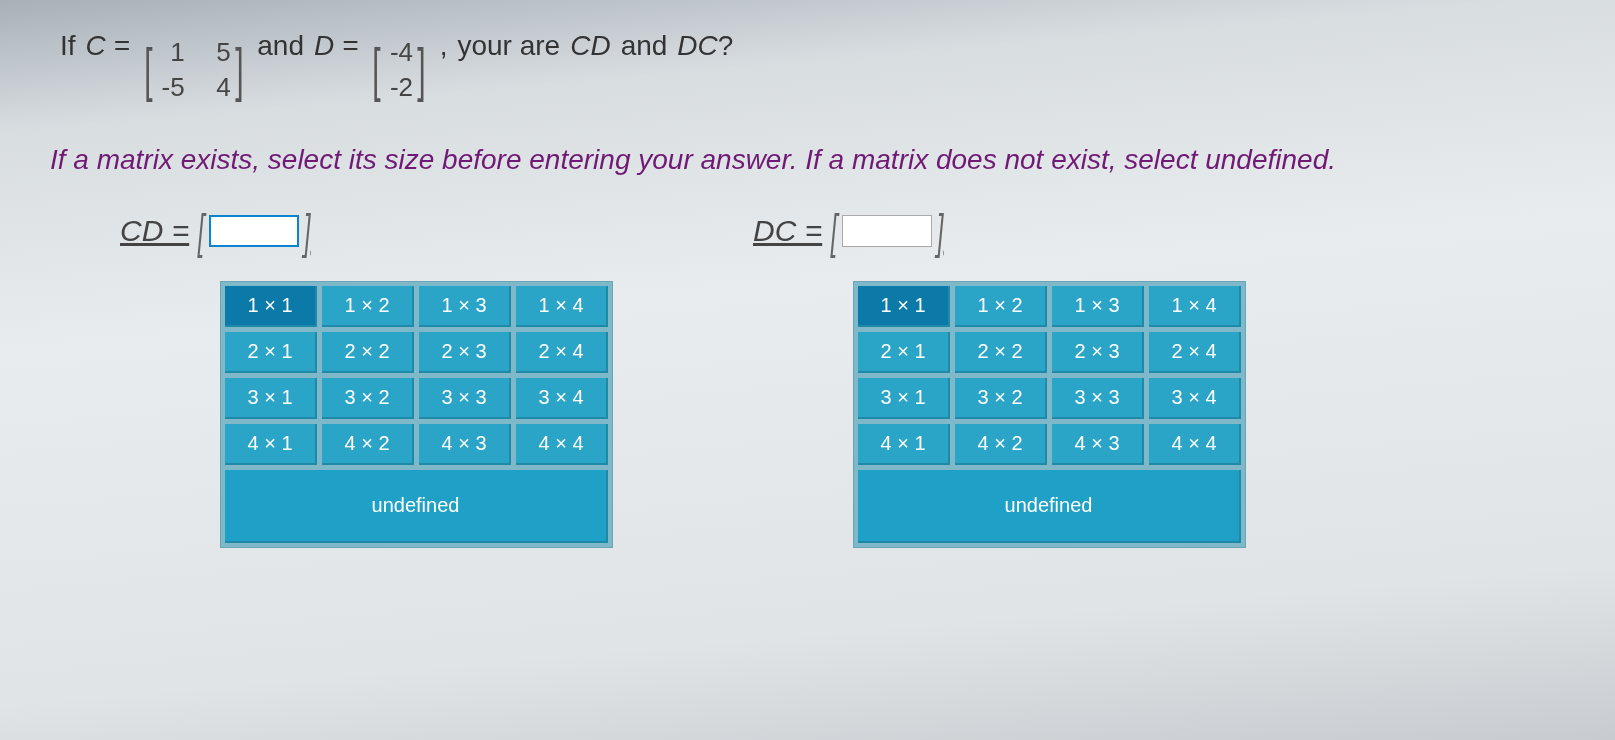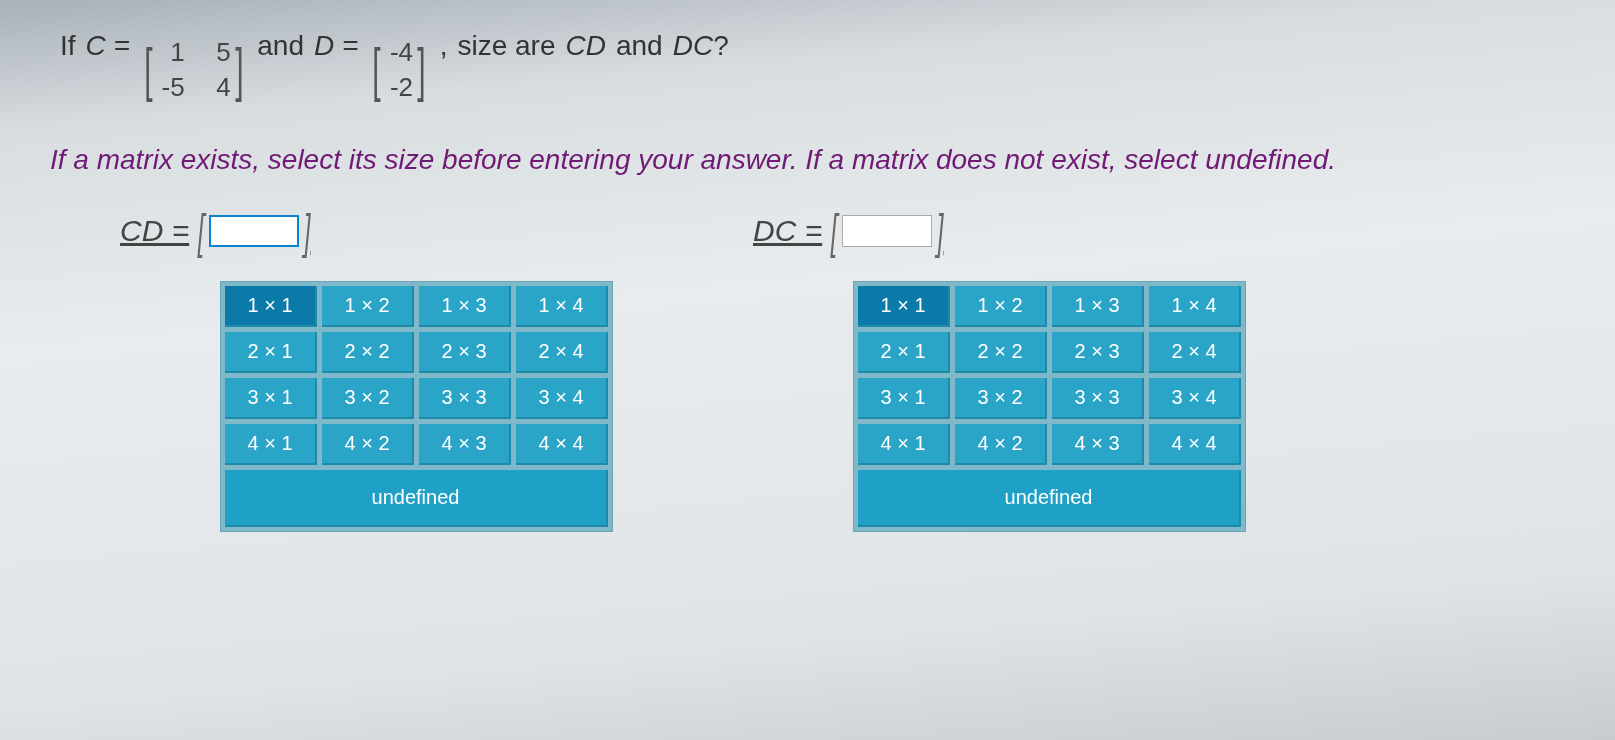--- a/index.html
+++ b/index.html
@@ -106,21 +106,21 @@
     user-select: none;
   }
   .size-btn.sel {
     background: #0b7aa9;
   }
   .undef-btn {
     grid-column: 1 / span 4;
     background: #1fa0c6;
     color: #fff;
     text-align: center;
-    padding: 16px 0;
+    padding: 24px 0;
     font-size: 20px;
     border-right: 2px solid #1e8aa8;
     border-bottom: 2px solid #1e8aa8;
     cursor: pointer;
     user-select: none;
   }
 </style>
 </head>
 <body>
 
@@ -141,21 +141,21 @@
   <span class="italic">D =</span>
   <span class="matrix">
     <span class="bracket-left">[</span>
     <span class="matrix-body m21">
       <span class="cell">-4</span>
       <span class="cell">-2</span>
     </span>
     <span class="bracket-right">]</span>
   </span>
   <span>,</span>
-  <span>size are</span>
+  <span>your are</span>
   <span class="italic">CD</span>
   <span>and</span>
   <span>
     <span class="italic">DC</span><span>?</span>
   </span>
 </div>
 
 <div class="instruction">If a matrix exists, select its size before entering your answer. If a matrix does not exist, select undefined.</div>
 
 <div class="answers">

